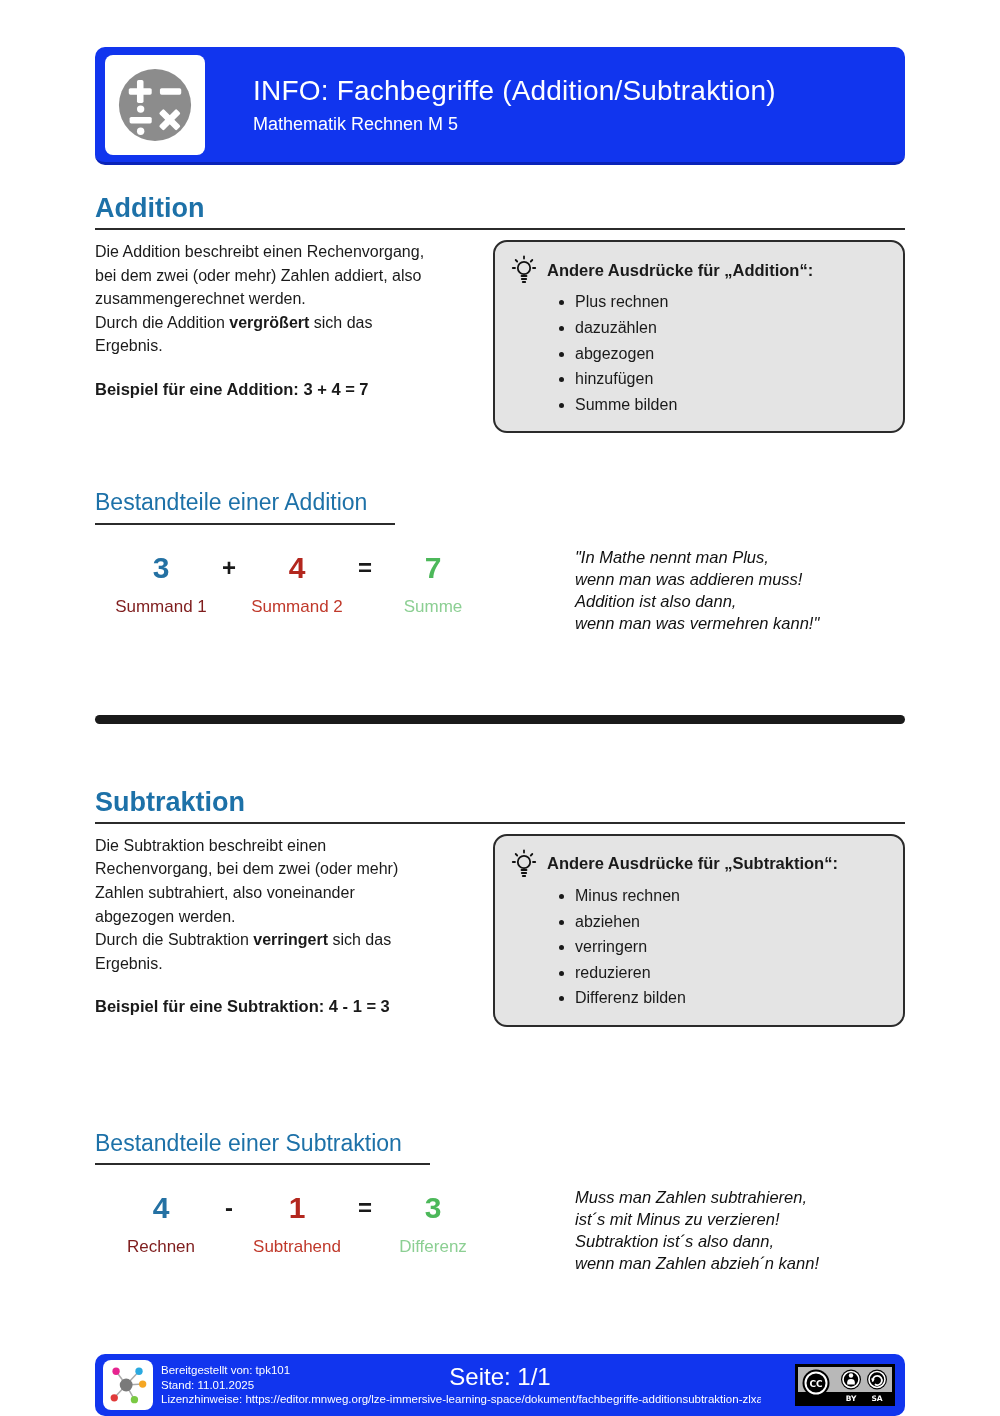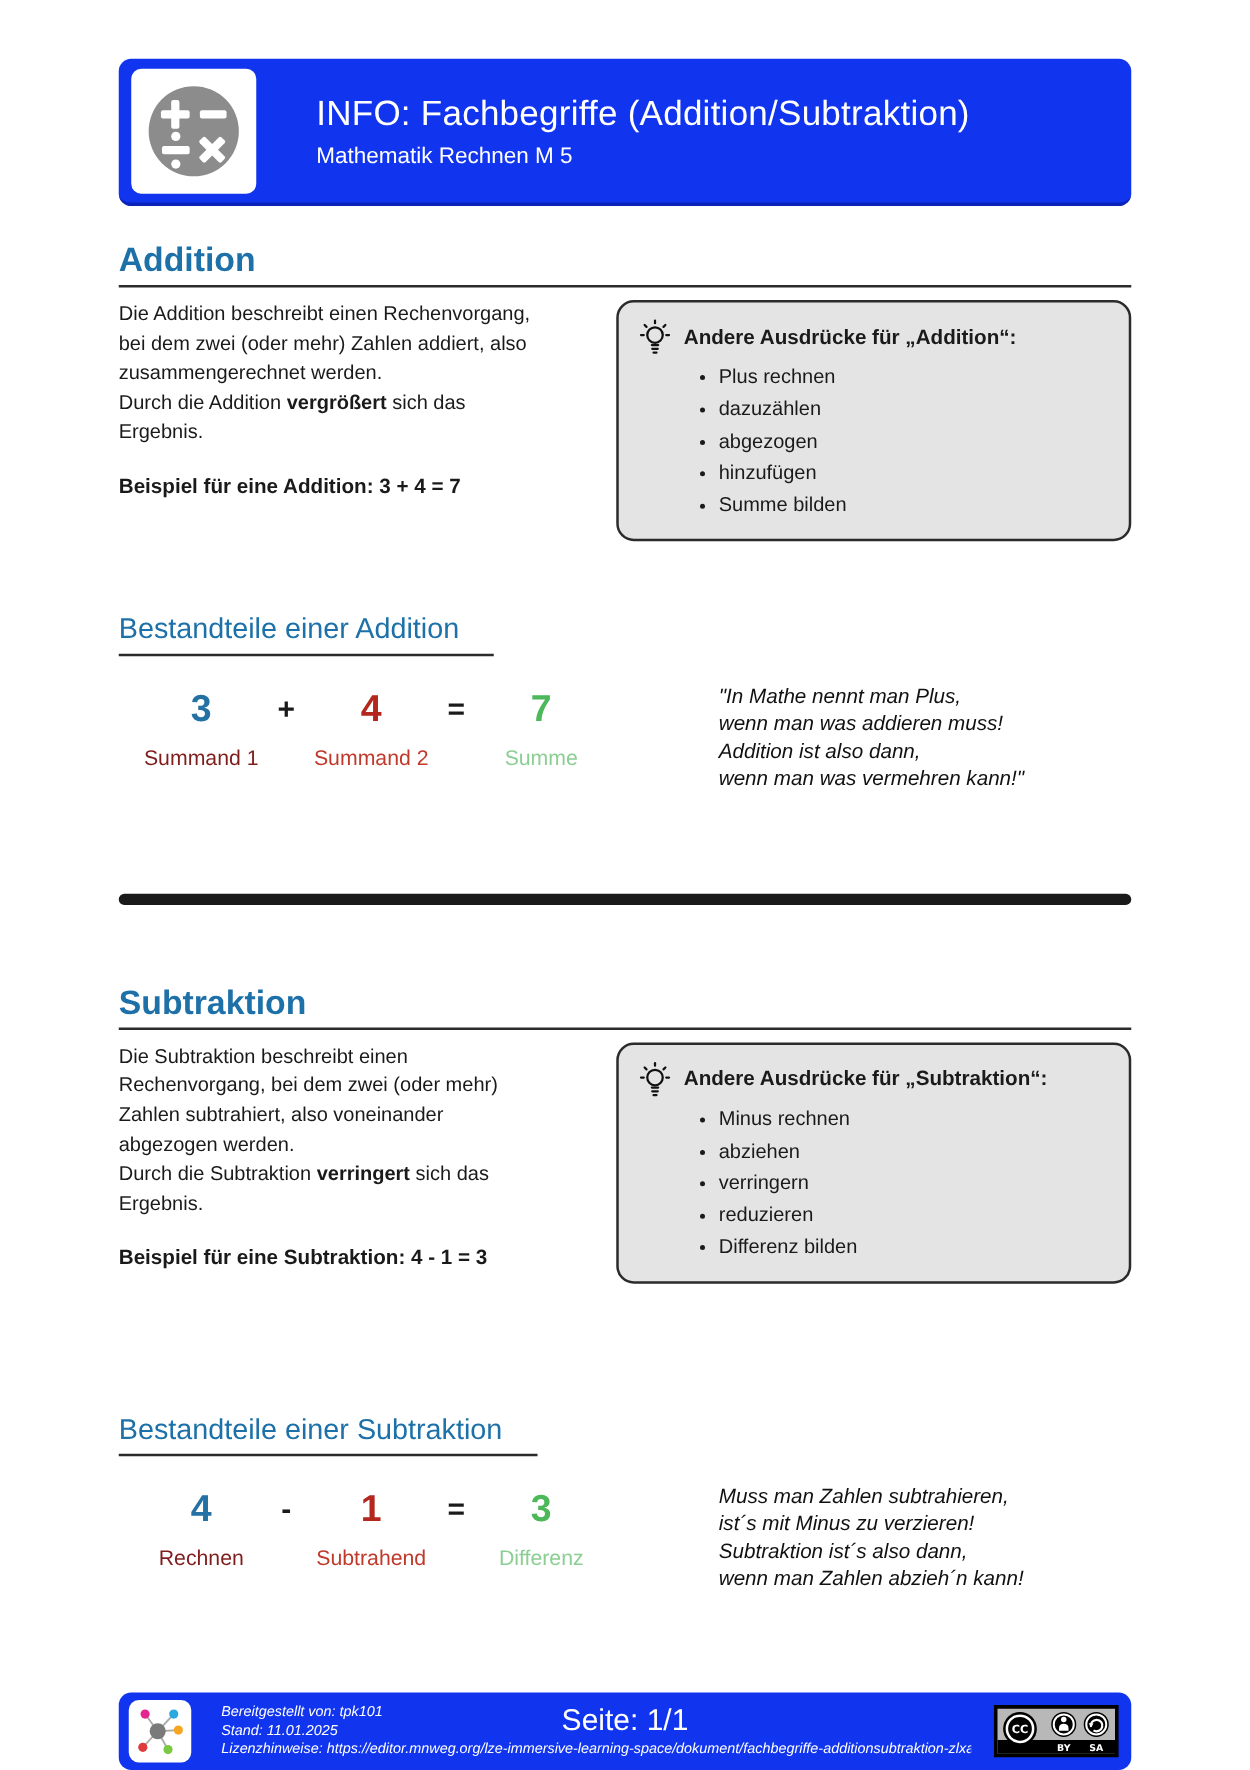--- a/index.html
+++ b/index.html
@@ -77,22 +77,22 @@
   
   .footer {
     position: absolute; left: 95px; top: 1307px; width: 810px; height: 62px;
     background: #1135ee; border-radius: 10px; display: flex; align-items: center;
     padding: 0 8px; color: #ffffff;
   }
   .footer-logo-box {
     width: 50px; height: 50px; background: #ffffff; border-radius: 8px; flex: none;
     display: flex; align-items: center; justify-content: center;
   }
-  .footer-lines { margin-left: 24px; font-size: 11.5px; line-height: 1.3;
-                  width: 600px; overflow: hidden; font-style: italic; }
+  .footer-lines { margin-left: 8px; font-size: 11.5px; line-height: 1.3;
+                  width: 600px; overflow: hidden; }
   .footer-lines div { white-space: nowrap; }
   .footer-page {
     position: absolute; left: 50%; top: 9px; transform: translateX(-50%);
     font-size: 24px; font-weight: 400;
   }
   .cc-badge { position: absolute; right: 10px; top: 10px; }
 
   .icon { display: inline-block; }
 </style>
 </head>

